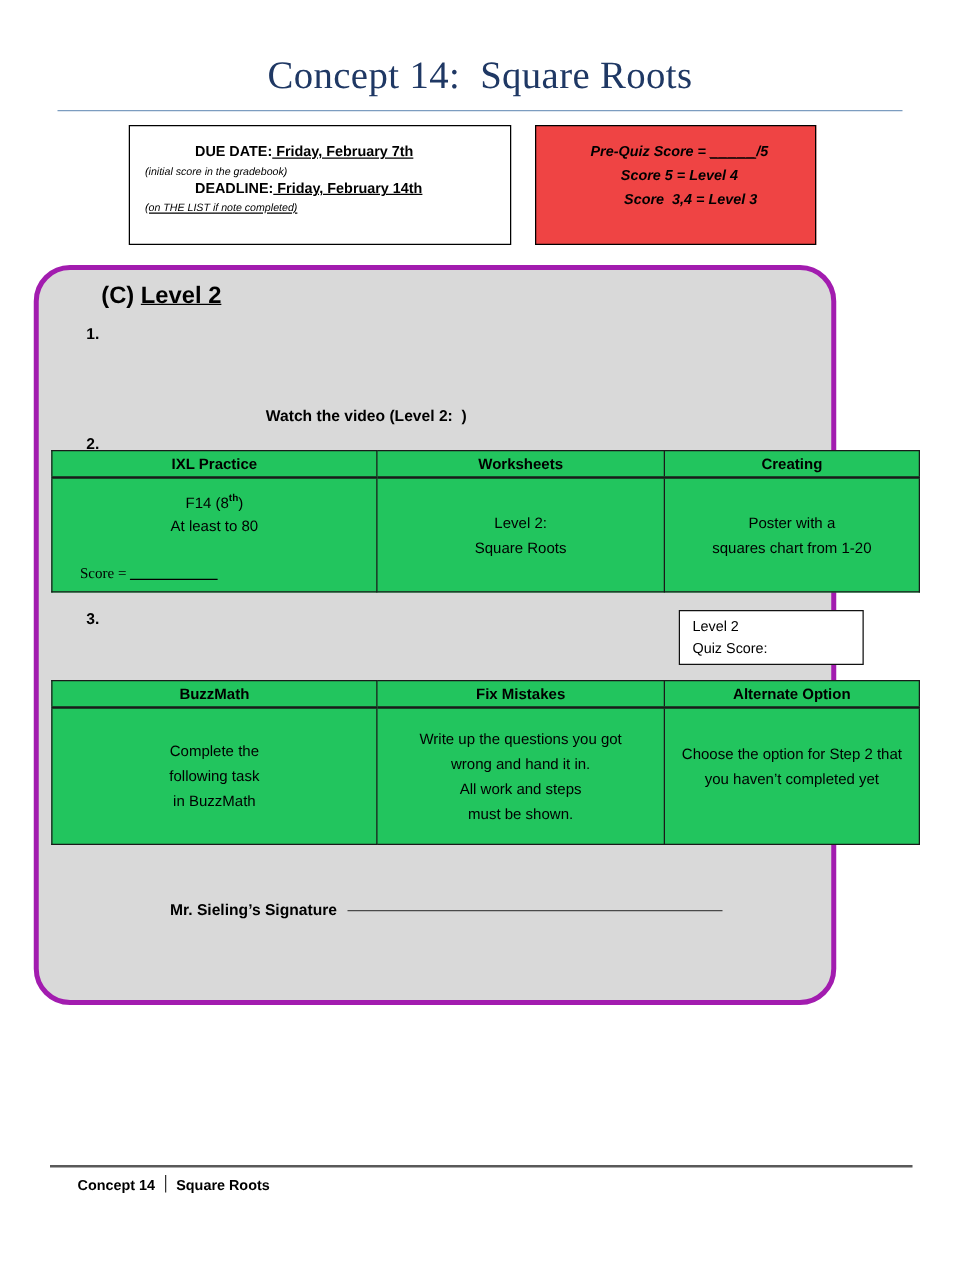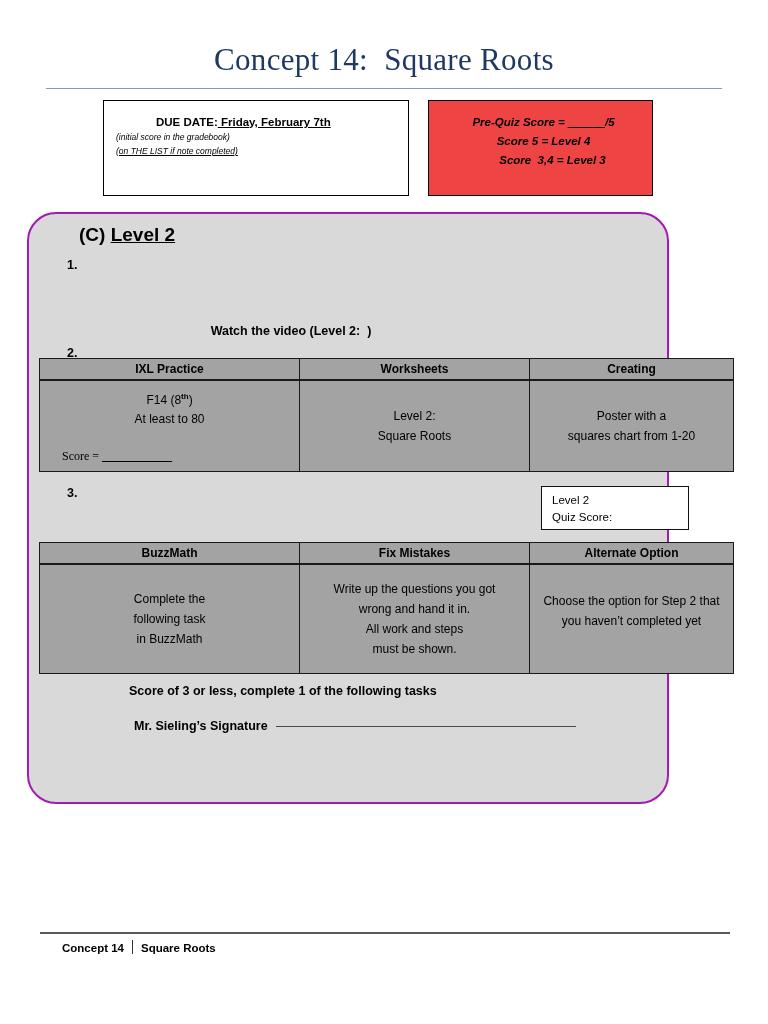--- a/index.html
+++ b/index.html
@@ -70,21 +70,21 @@
   .pq-line.i2 { padding-left: 24px; }
   .pq-line.i3 { padding-left: 42px; }
   .pq-blank { text-decoration: underline; letter-spacing: 1px; }
 
   
   .panel {
     position: absolute;
     top: 212px; left: 27px;
     width: 642px; height: 592px;
     background: #D9D9D9;
-    border: 2px solid #a21caf;
+    border: 4px solid #a21caf;
     border-radius: 29px;
   }
 
   .panel-inner { position: absolute; top: 0; left: 0; width: 100%; height: 100%; }
 
   .level-head {
     position: absolute; top: 10px; left: 50px;
     font-size: 19px; font-weight: bold; white-space: pre;
   }
   .level-head u { text-decoration: underline; }
@@ -105,21 +105,21 @@
 
   .step3 { top: 268px; left: 38px; width: 480px; }
   .step3 .body { margin-left: 28px; }
   .step3 .indent { margin-left: 62px; display: block; }
 
   
   table.task-table {
     position: absolute;
     border-collapse: collapse;
     table-layout: fixed;
-    background: #a3a3a3;
+    background: #22c55e;
   }
   table.task-table th,
   table.task-table td {
     border: 1px solid #1a1a1a;
     font-size: 12px;
     padding: 0;
     vertical-align: middle;
     text-align: center;
   }
   table.task-table th {
@@ -193,20 +193,21 @@
 </style>
 </head>
 <body>
 
 <div class="page-title">Concept 14:  Square Roots</div>
 <div class="title-rule"></div>
 
 <div class="duedate-box">
   <div class="dd-line1"><span>DUE DATE:</span><span class="dd-value"> Friday, February 7th</span></div>
   <div class="dd-note">(initial score in the gradebook)</div>
+  <div class="dd-line3"><span>DEADLINE:</span><span class="dd-value"> Friday, February 14th</span></div>
   <div class="dd-note underlined">(on THE LIST if note completed)</div>
 </div>
 
 <div class="prequiz-box">
   <div class="pq-line i1"><span>Pre-Quiz Score = </span><span class="pq-blank">_____</span><span>/5</span></div>
   <div class="pq-line i1">Score 5 = Level 4</div>
   <div class="pq-line i2">Score  3,4 = Level 3</div>
 </div>
 
 <div class="panel">
@@ -252,21 +253,20 @@
           <td class="cell-lines">Poster with a
 squares chart from 1-20</td>
         </tr>
       </tbody>
     </table>
 
     <div class="step step3">
       <span class="num">3.</span>
       <span class="body">Take the Schoology Quiz ()</span>
       <span class="indent">Score of 4 or higher move to level 3</span>
-      <span class="indent">Score of 3 or less, complete 1 of the following tasks</span>
     </div>
 
     <div class="quiz-box"><span>Level 2</span>
 <span>Quiz Score:</span></div>
 
     <table class="task-table tbl2">
       <colgroup>
           <col style="width:260px">
           <col style="width:230px">
           <col style="width:204px">

